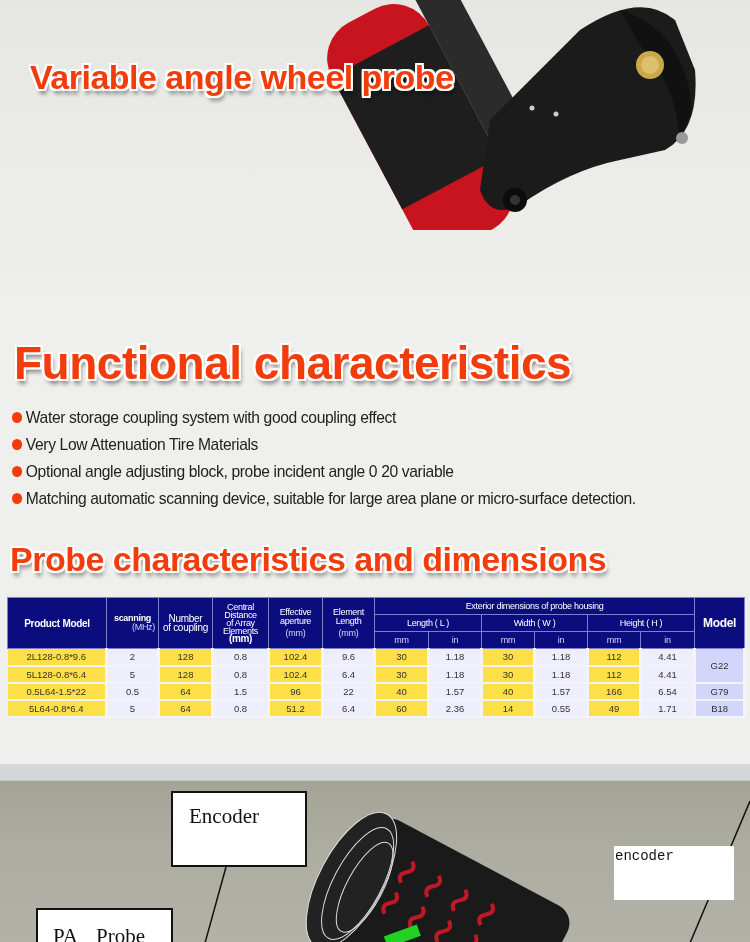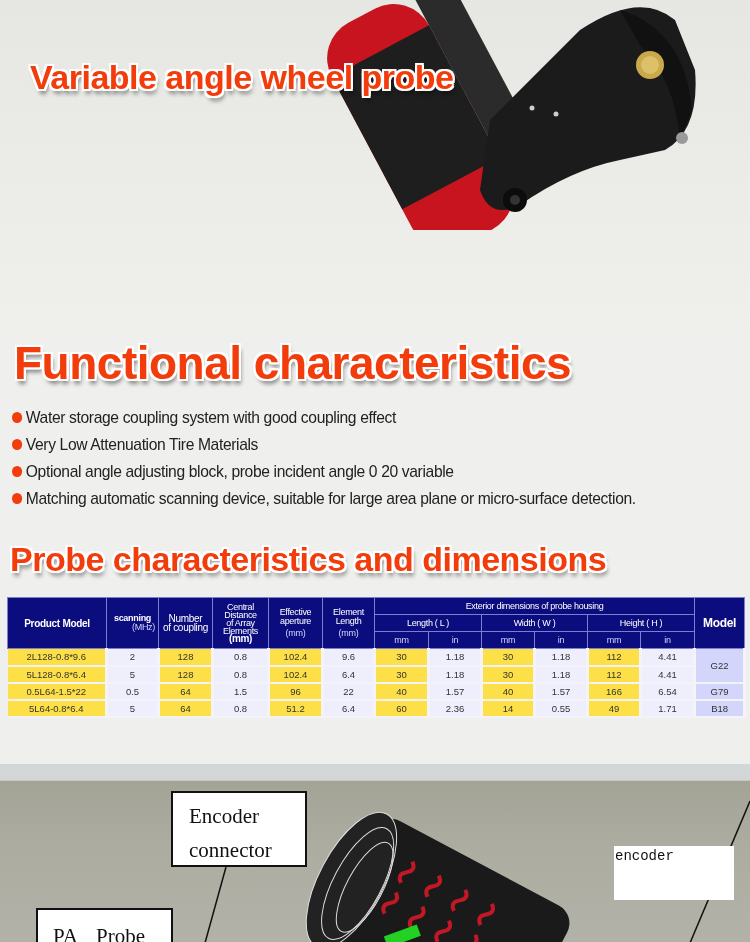--- a/index.html
+++ b/index.html
@@ -272,17 +272,16 @@
       <path d="M480 90 q8 6 0 12 q-8 6 0 12" stroke="#c01825" stroke-width="4" fill="none"></path>
       <path d="M390 125 q8 6 0 12 q-8 6 0 12" stroke="#c01825" stroke-width="4" fill="none"></path>
       <path d="M420 125 q8 6 0 12 q-8 6 0 12" stroke="#c01825" stroke-width="4" fill="none"></path>
       <path d="M450 125 q8 6 0 12 q-8 6 0 12" stroke="#c01825" stroke-width="4" fill="none"></path>
       <path d="M480 125 q8 6 0 12 q-8 6 0 12" stroke="#c01825" stroke-width="4" fill="none"></path>
     </g>
     <rect x="385" y="150" width="35" height="12" fill="#22d122" transform="rotate(-20 400 156)"></rect>
   </svg>
   <div class="callout callout-encoder-conn">
     <div>Encoder</div>
-    <div>connector</div>
   </div>
   <div class="callout callout-pa">PA Probe</div>
   <div class="callout callout-encoder">encoder</div>
 </div>
 
 </body></html>

